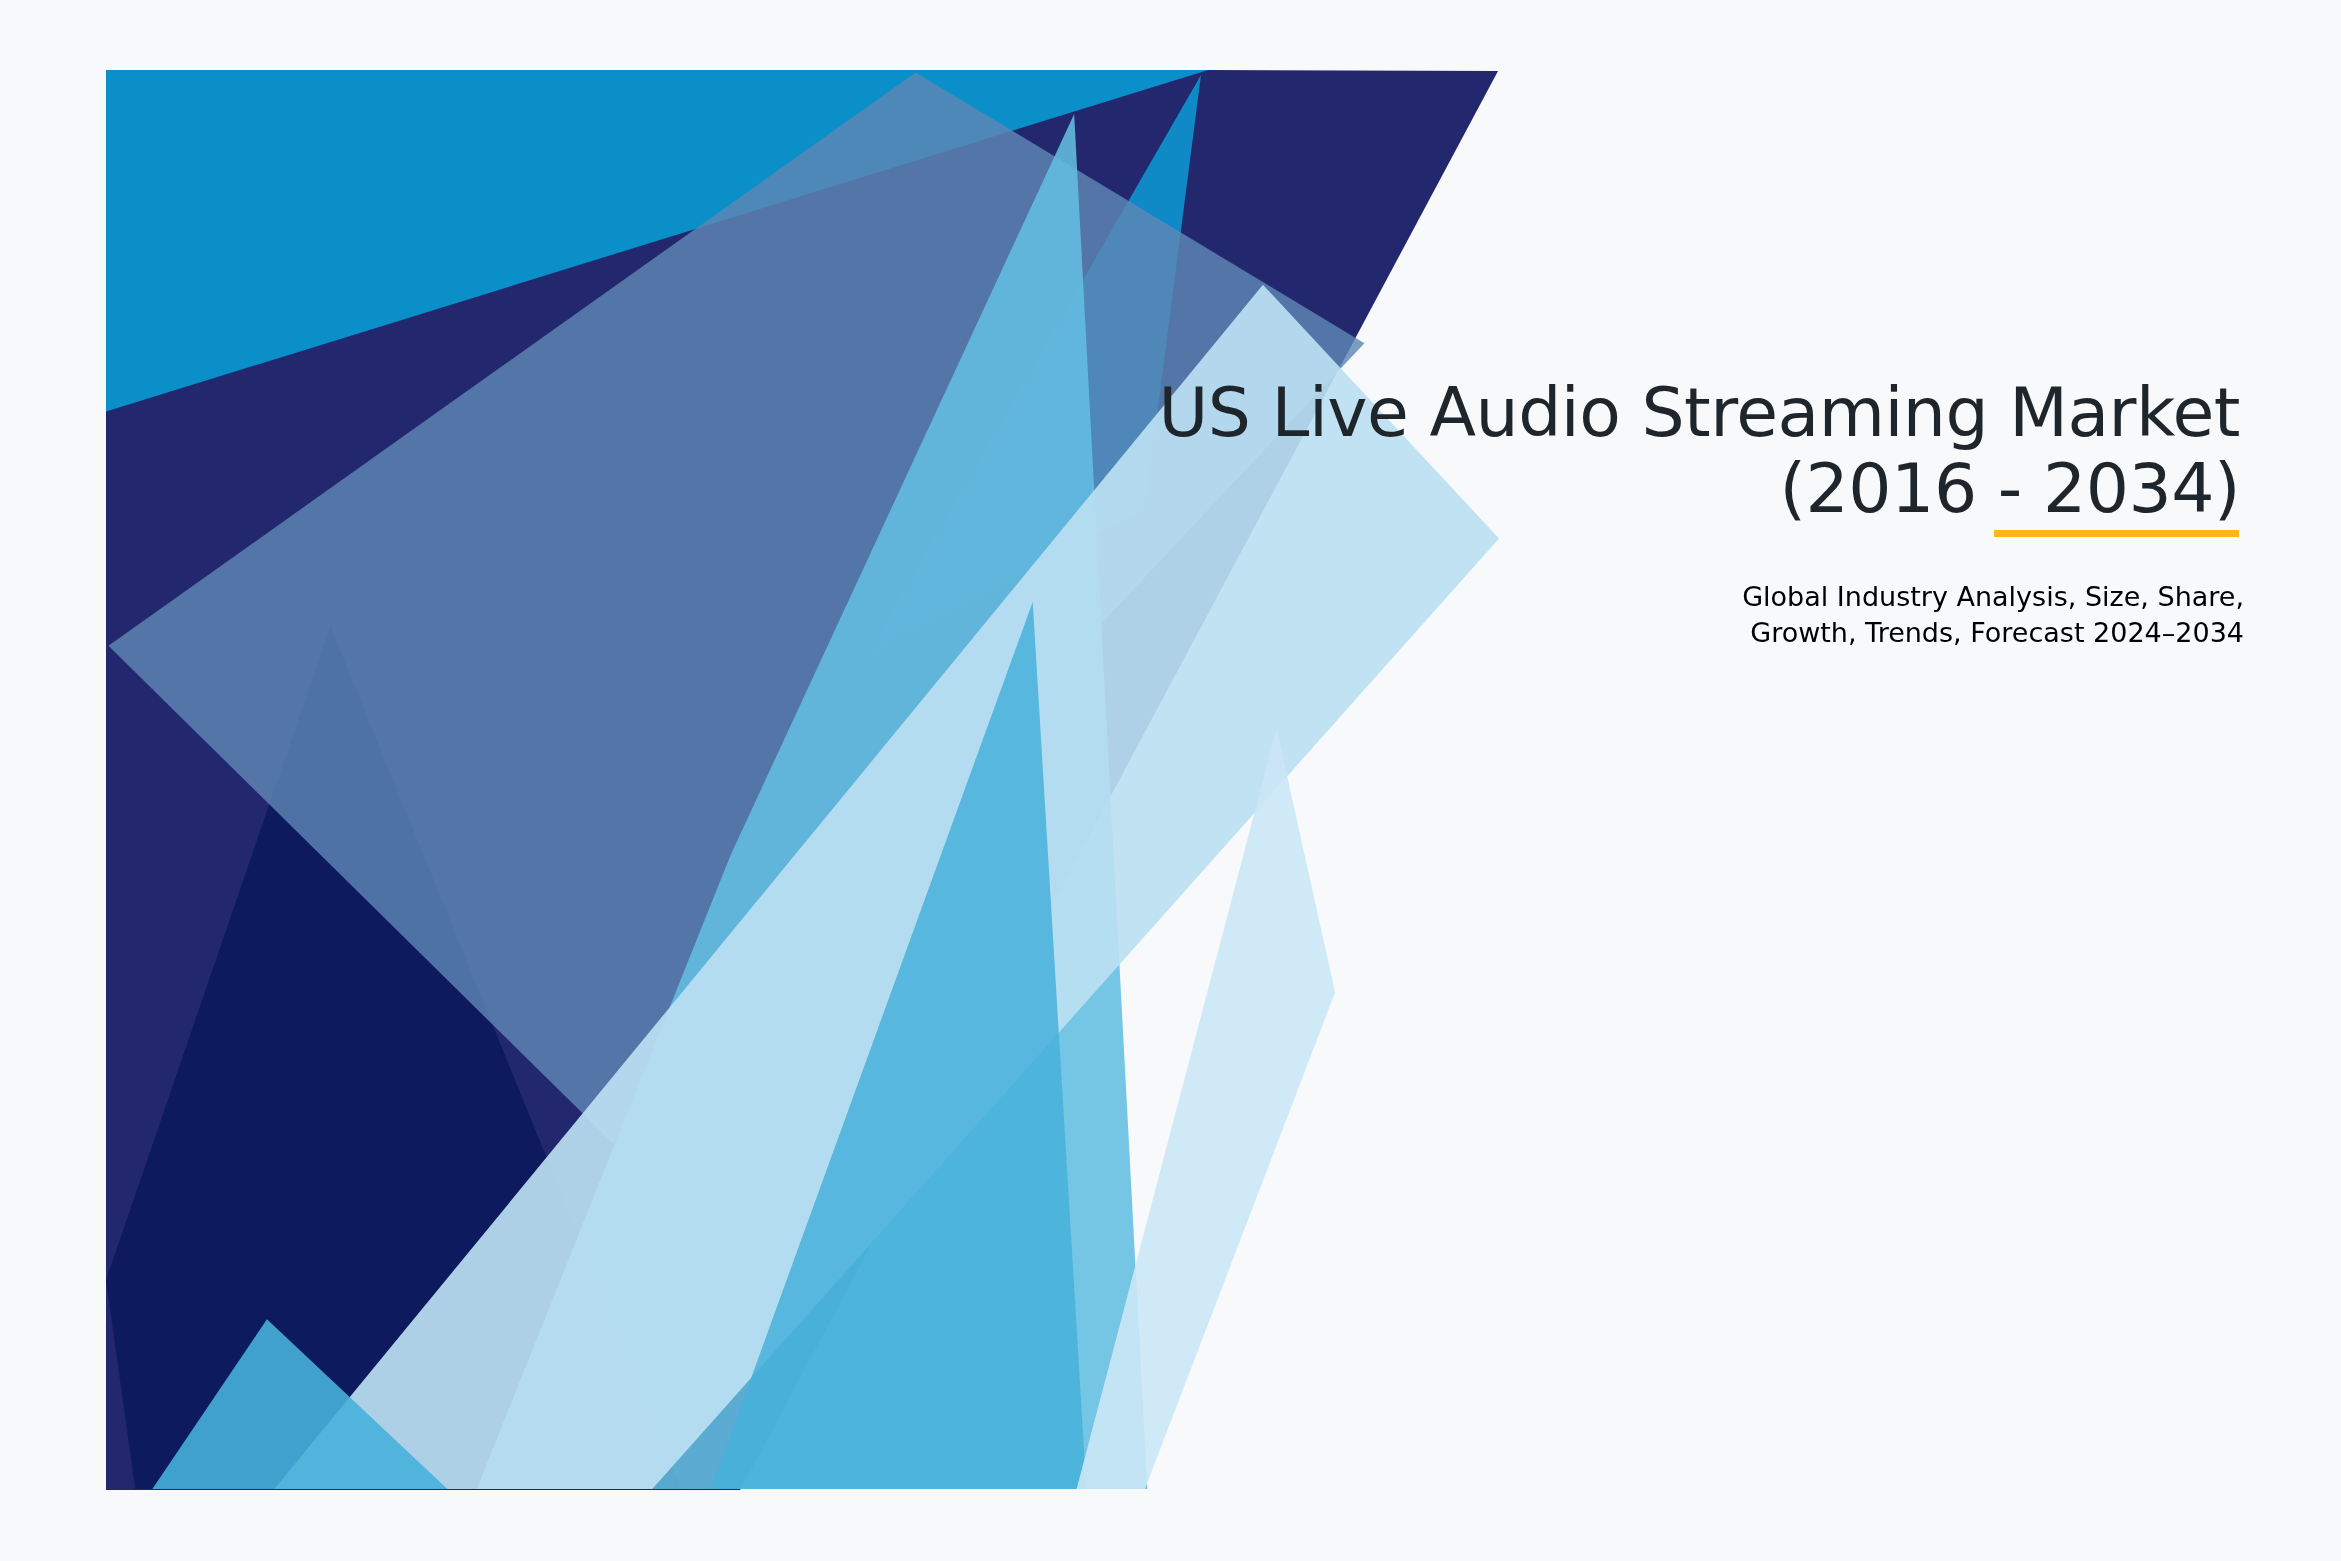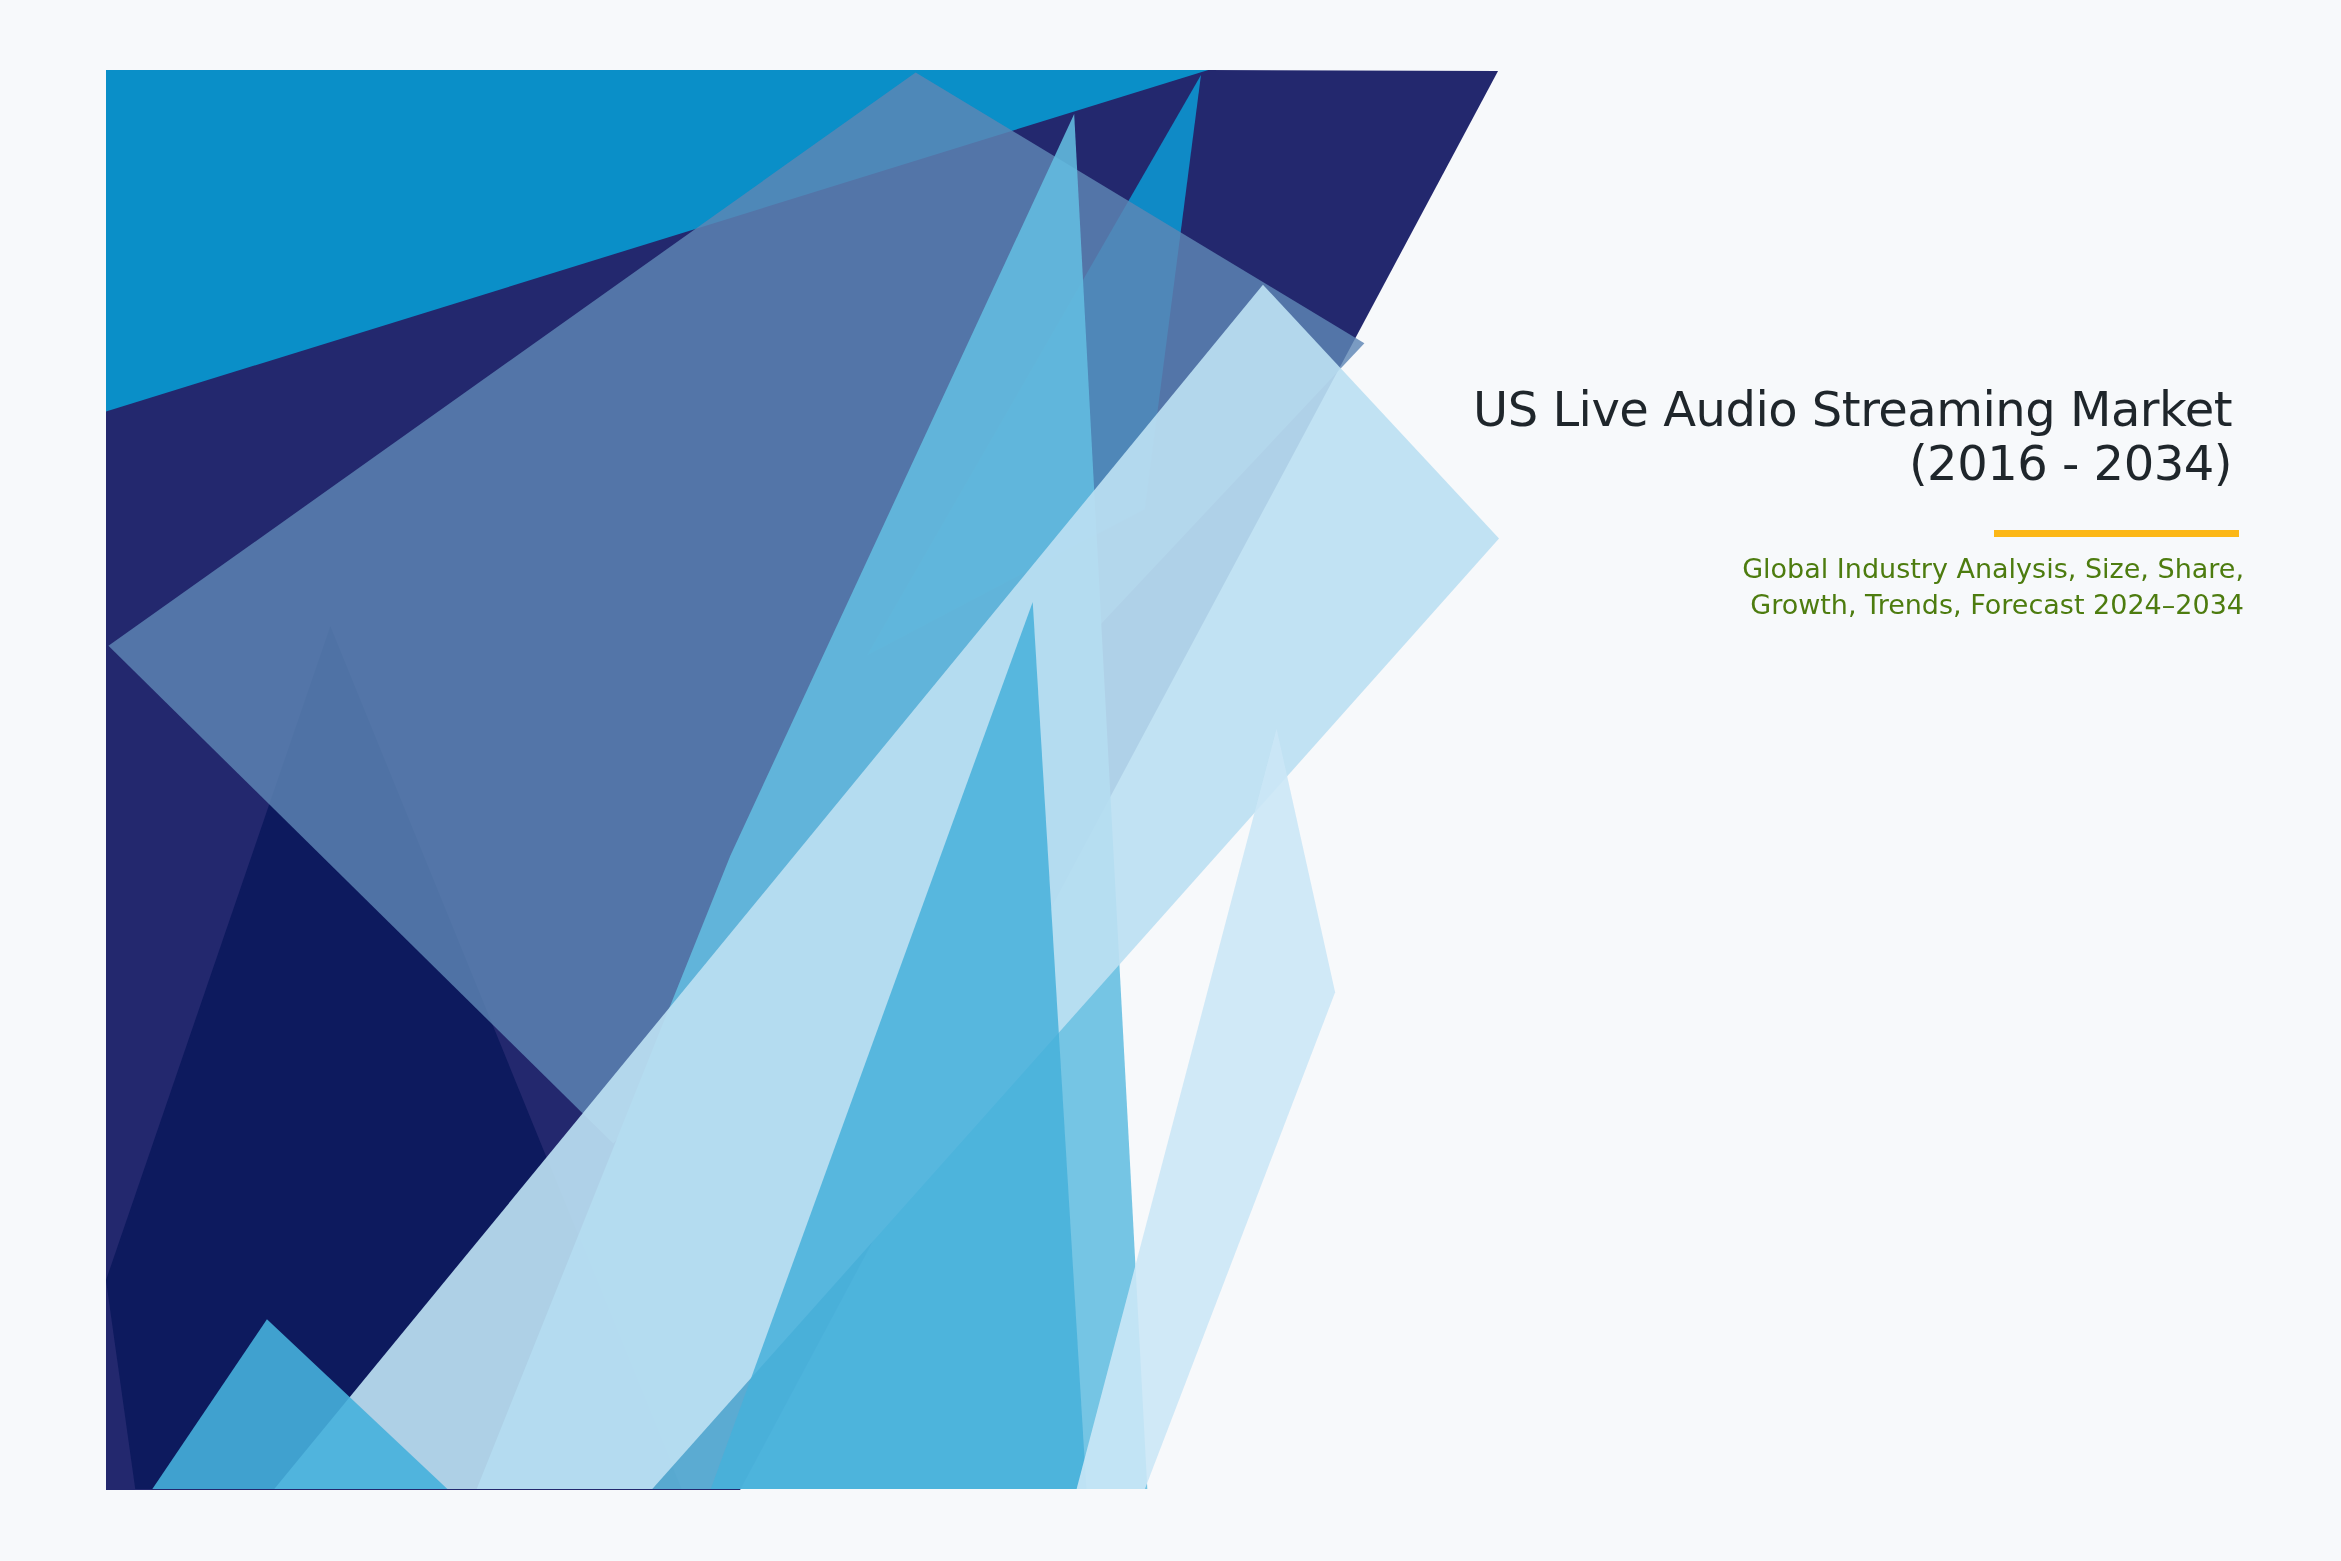--- a/index.html
+++ b/index.html
@@ -40,24 +40,24 @@
   
   .text-block {
     position: absolute;
     left: 1000px;
     top: 371px;
     width: 1244px;
     text-align: right;
   }
 
   .title {
-    margin: 12px;
+    margin: 4px;
     font-family: "DejaVu Sans", sans-serif;
     font-weight: 400;
-    font-size: 48px;
+    font-size: 68px;
     line-height: 1.12;
     color: #1f262b;
     letter-spacing: -0.5px;
     position: relative;
     z-index: 5;
   }
   .title .line {
     display: block;
     white-space: nowrap;
   }
@@ -72,21 +72,21 @@
     z-index: 6;
   }
 
   .subtitle {
     margin: 0;
     padding-top: 48px;
     font-family: "DejaVu Sans", sans-serif;
     font-weight: 400;
     font-size: 27px;
     line-height: 1.34;
-    color: #4d7c0f;
+    color: #000000;
   }
   .subtitle .line {
     display: block;
     white-space: nowrap;
   }
 </style>
 </head>
 <body>
 
 <div id="cover">

